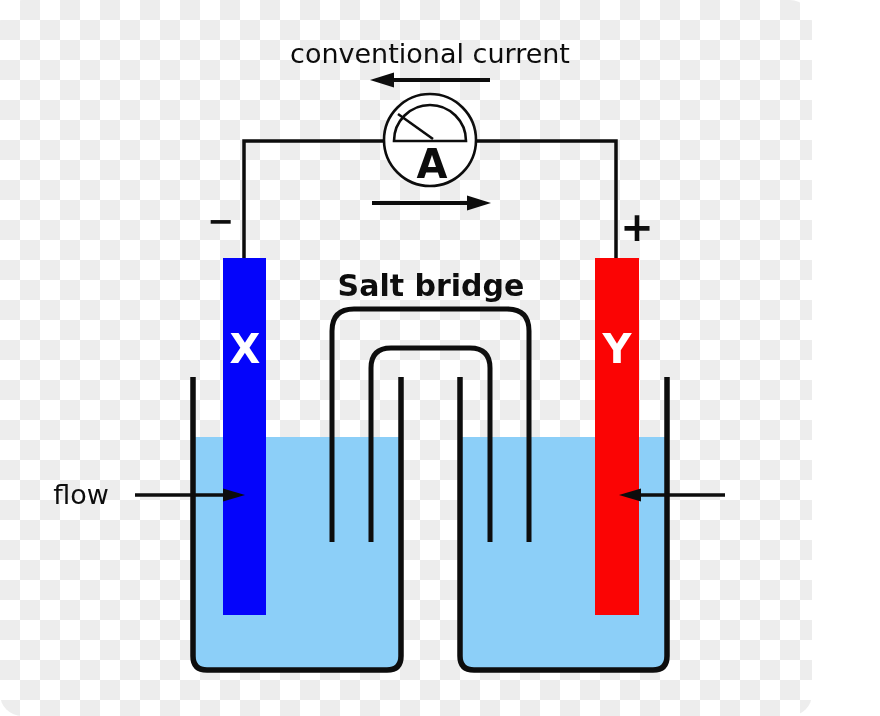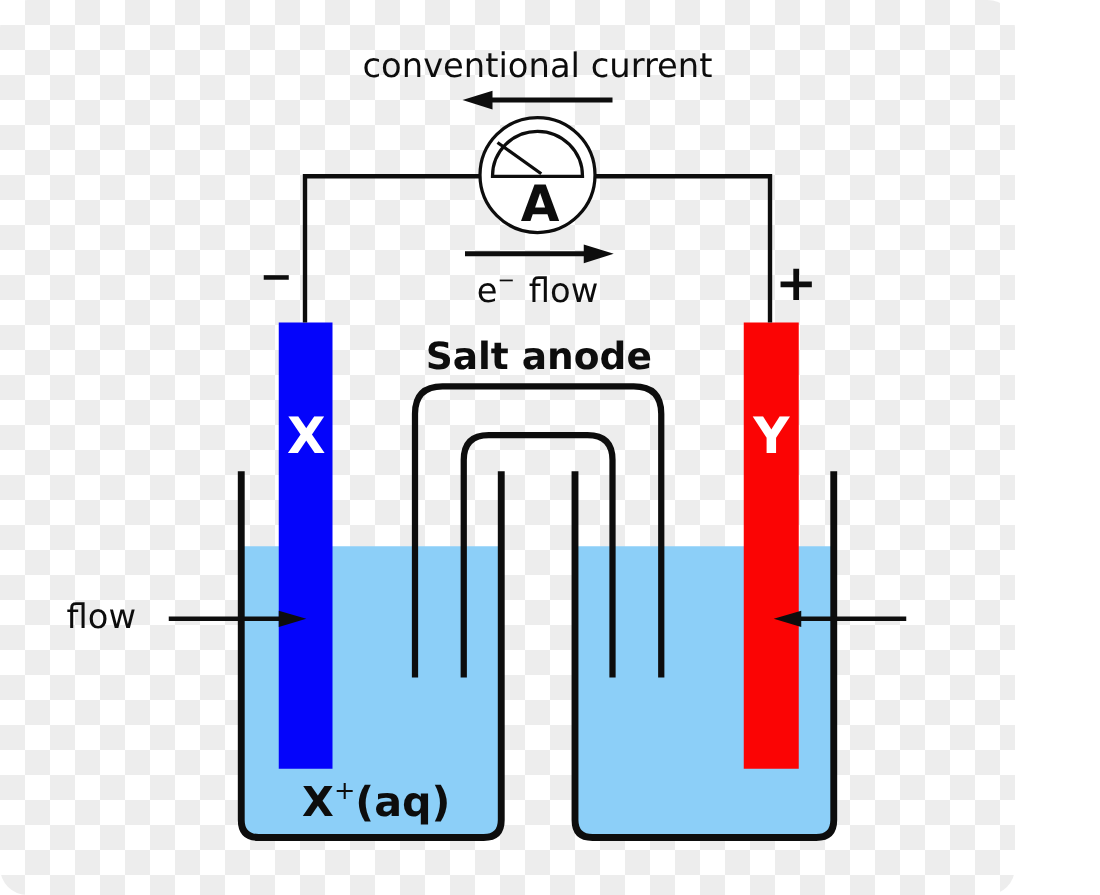--- a/index.html
+++ b/index.html
@@ -71,31 +71,29 @@
     <polygon points="245,495 223,488.5 223,501.5" fill="#0d0d0d"></polygon>
 
     <line x1="725" y1="495" x2="637" y2="495" stroke="#0d0d0d" stroke-width="3.5"></line>
     <polygon points="619,495 641,488.5 641,501.5" fill="#0d0d0d"></polygon>
   </svg>
 
   <div class="lbl conv">conventional current</div>
 
   <div class="lbl ammeter-a">A</div>
 
-  <div class="lbl eflow"><span>e</span><sup>−</sup><span class="rest">flow</span></div>
 
   <div class="lbl minus">−</div>
 
   <div class="lbl plus">+</div>
 
-  <div class="lbl saltlbl">Salt anode</div>
+  <div class="lbl saltlbl">Salt bridge</div>
 
   <div class="lbl elx">X</div>
 
   <div class="lbl ely">Y</div>
 
   <div class="lbl anode">flow</div>
 
 
-  <div class="lbl solx"><span>X</span><sup>+</sup><span>(aq)</span></div>
 
 
 </div>
 
 </body></html>

